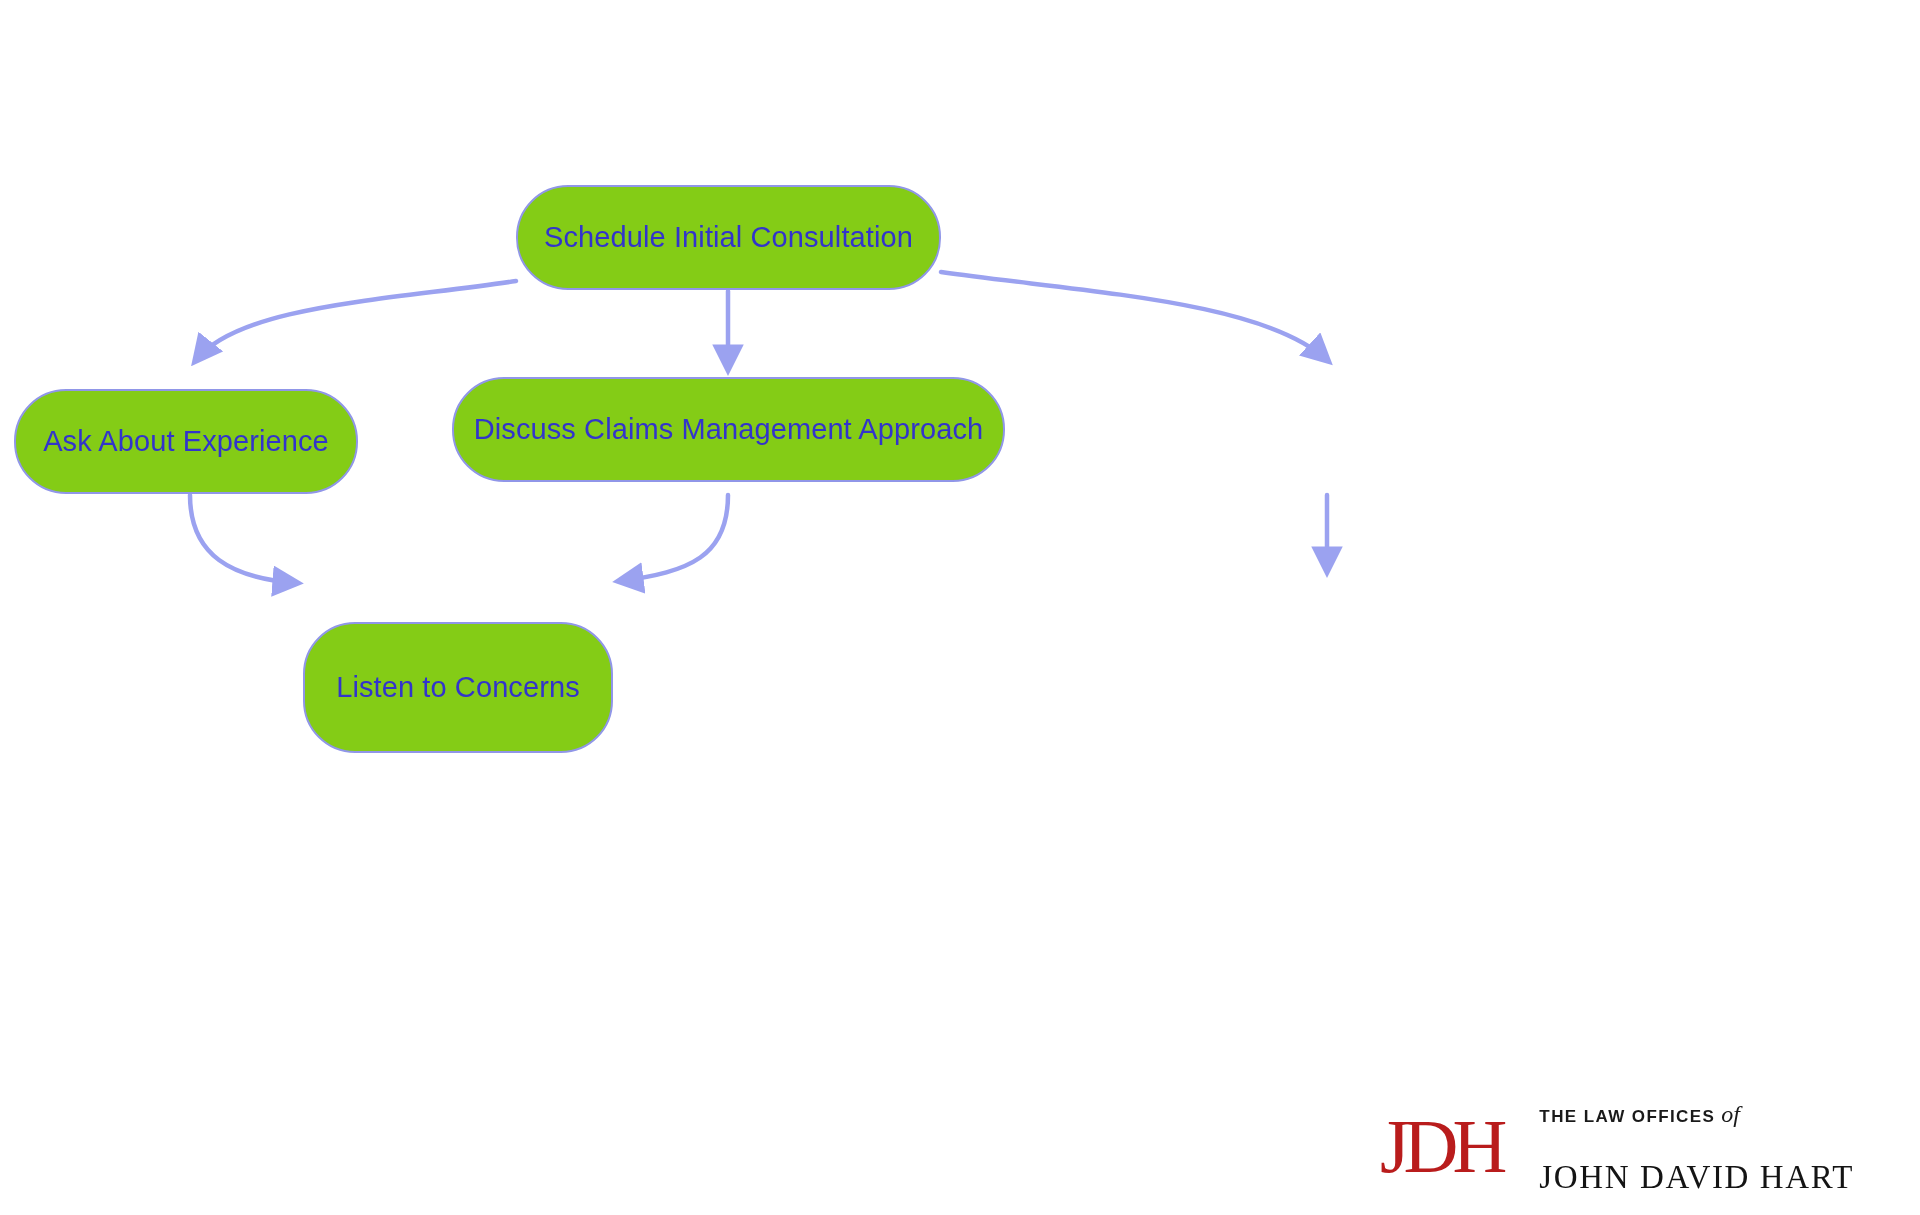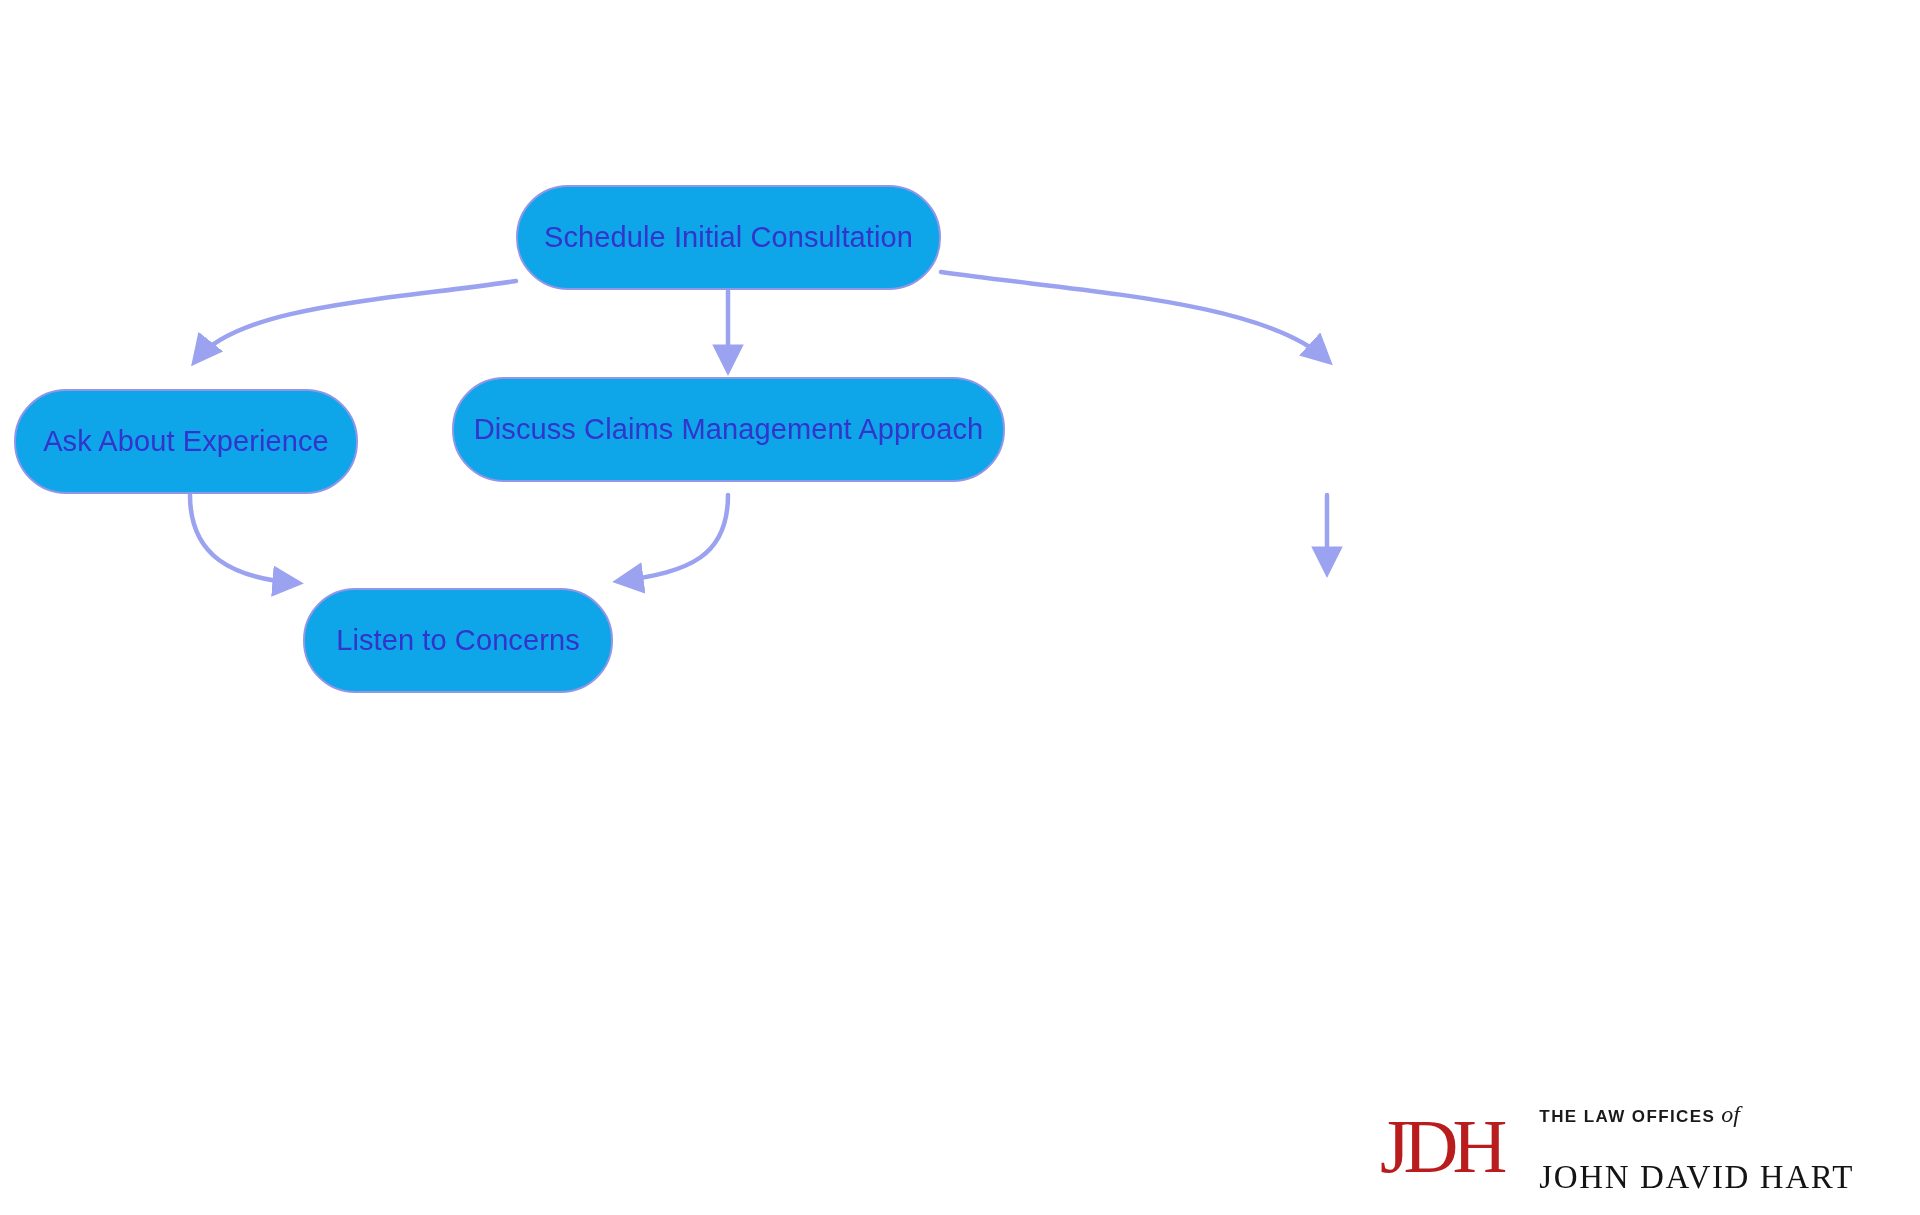--- a/index.html
+++ b/index.html
@@ -33,21 +33,21 @@
     pointer-events: none;
   }
 
   
   .node {
     position: absolute;
     box-sizing: border-box;
     display: flex;
     align-items: center;
     justify-content: center;
-    background: #0ea5e9;
+    background: #84cc16;
     border: 2px solid #9096e8;
     border-radius: 52px;
     color: #3234cc;
     font-size: 29px;
     font-weight: 400;
     letter-spacing: 0.1px;
     line-height: 1.1;
     text-align: center;
     white-space: nowrap;
     padding: 0 26px;
@@ -148,21 +148,21 @@
 
   <div class="node" style="left:14px; top:389px; width:344px; height:105px;">
     <span>Ask About Experience</span>
   </div>
 
   <div class="node" style="left:452px; top:377px; width:553px; height:105px;">
     <span>Discuss Claims Management Approach</span>
   </div>
 
 
-  <div class="node" style="left:303px; top:588px; width:310px; height:105px;">
+  <div class="node" style="left:303px; top:622px; width:310px; height:131px;">
     <span>Listen to Concerns</span>
   </div>
 
 
   <div id="logo">
     <span class="mono">JDH</span>
     <span class="rule"></span>
     <span class="words">
       <span class="line1">
         <span>THE LAW OFFICES</span>

